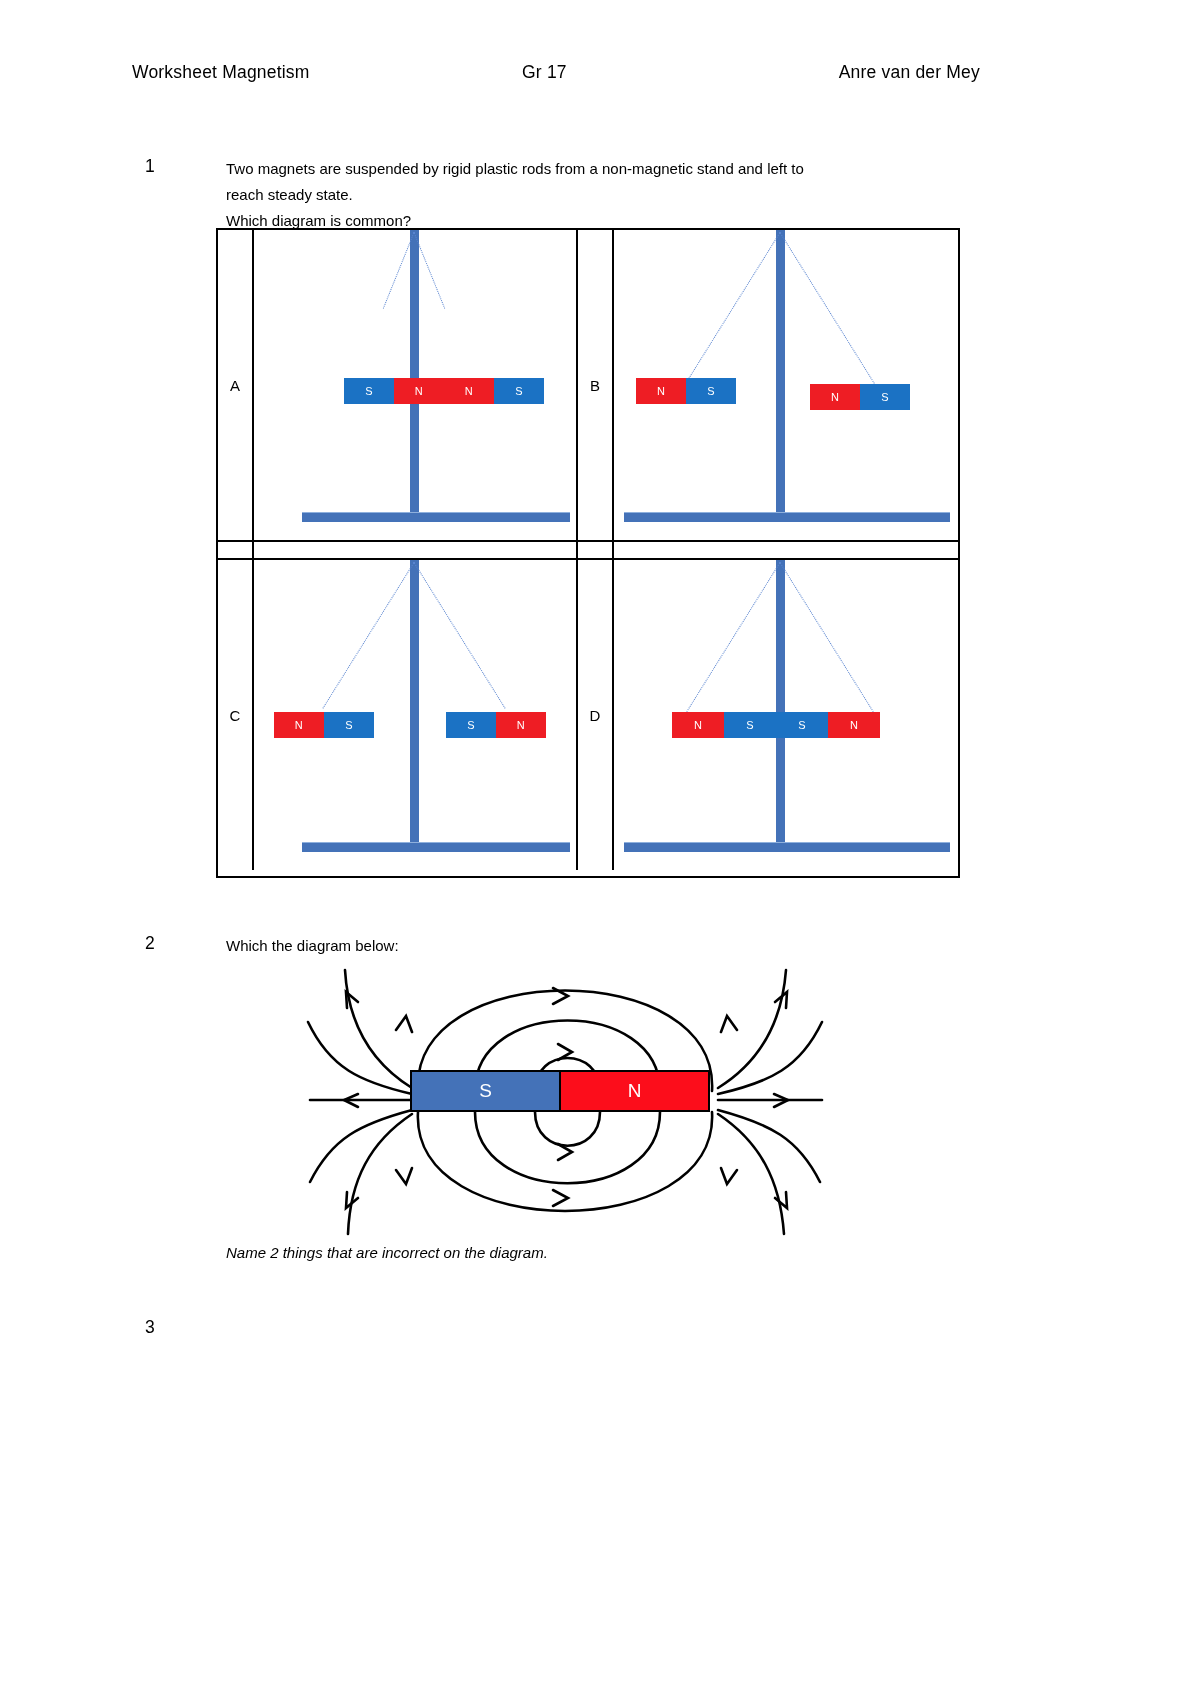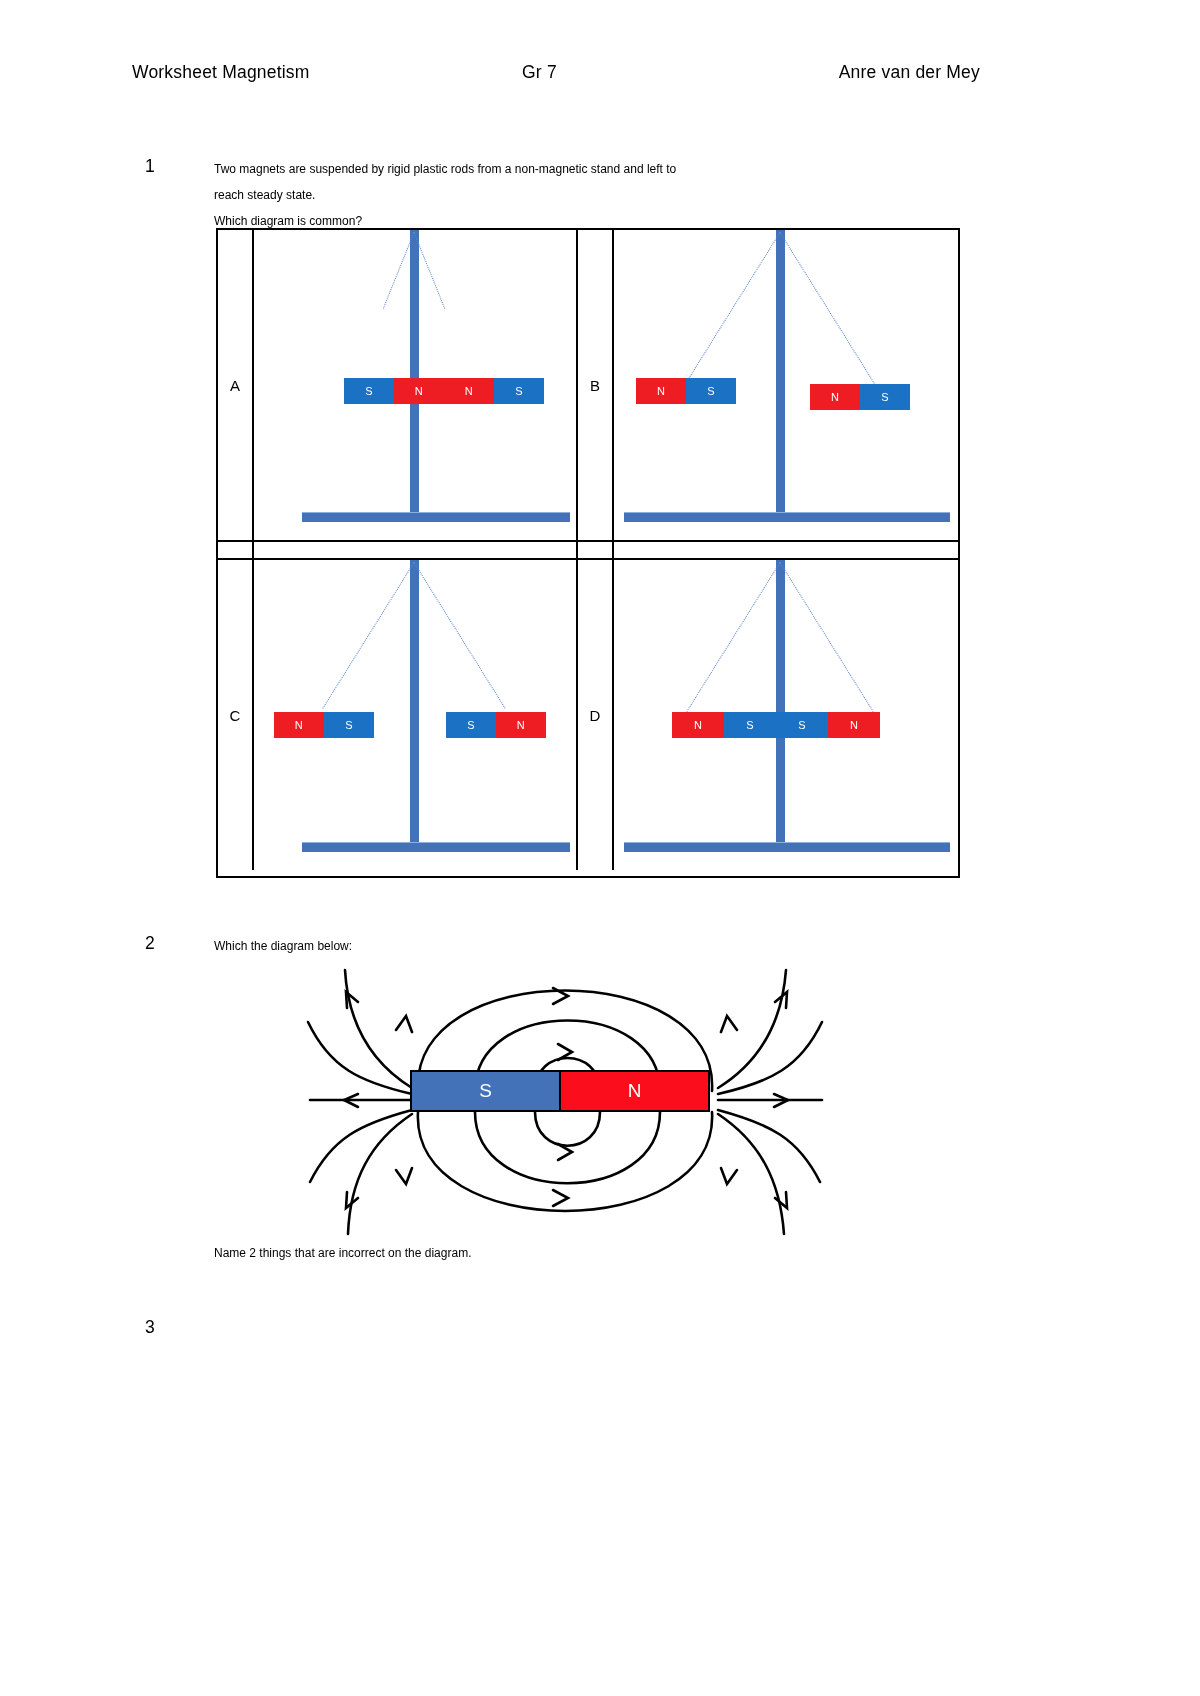--- a/index.html
+++ b/index.html
@@ -37,22 +37,22 @@
   .doc-header .h-right{ flex: 1; text-align: right; }
 
   
   .q-num {
     position: absolute;
     font-size: 17.5px;
     left: 145px;
   }
   .q-body {
     position: absolute;
-    left: 214px;
-    font-size: 12px;
+    left: 226px;
+    font-size: 15px;
     line-height: 26px;
   }
   .q-line { white-space: nowrap; }
 
   
   .opt-table {
     position: absolute;
     left: 216px;
     top: 228px;
     width: 744px;
@@ -177,21 +177,21 @@
   .bar2 .half.s { background: #4472b8; border-right: 2px solid #000; }
   .bar2 .half.n { background: #fc0d1b; }
 </style>
 </head>
 <body>
 
 <div class="page">
 
   <div class="doc-header">
     <div class="h-left">Worksheet Magnetism</div>
-    <div class="h-mid">Gr 7</div>
+    <div class="h-mid">Gr 17</div>
     <div class="h-right">Anre van der Mey</div>
   </div>
 
   <div class="q-num" style="top:156px;">1</div>
   <div class="q-body" style="top:156px;">
     <div class="q-line">Two magnets are suspended by rigid plastic rods from a non-magnetic stand and left to</div>
     <div class="q-line">reach steady state.</div>
     <div class="q-line">Which diagram is common?</div>
   </div>
 
@@ -332,17 +332,17 @@
         <path d="M486 240 L 487 256 L 475 246"></path>
       </g>
     </svg>
 
     <div class="bar2">
       <div class="half s">S</div>
       <div class="half n">N</div>
     </div>
   </div>
 
-  <div class="q-body" style="top:1240px;">Name 2 things that are incorrect on the diagram.</div>
+  <div class="q-body" style="top:1240px;font-style:italic;">Name 2 things that are incorrect on the diagram.</div>
 
   <div class="q-num" style="top:1317px;">3</div>
 
 </div>
 
 </body></html>

